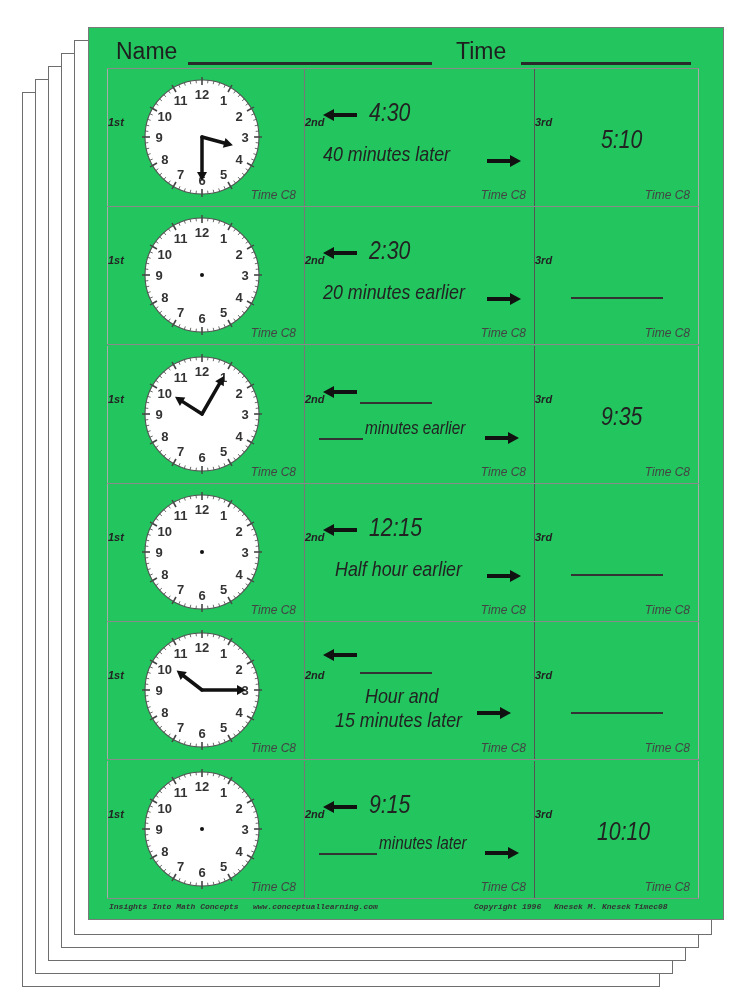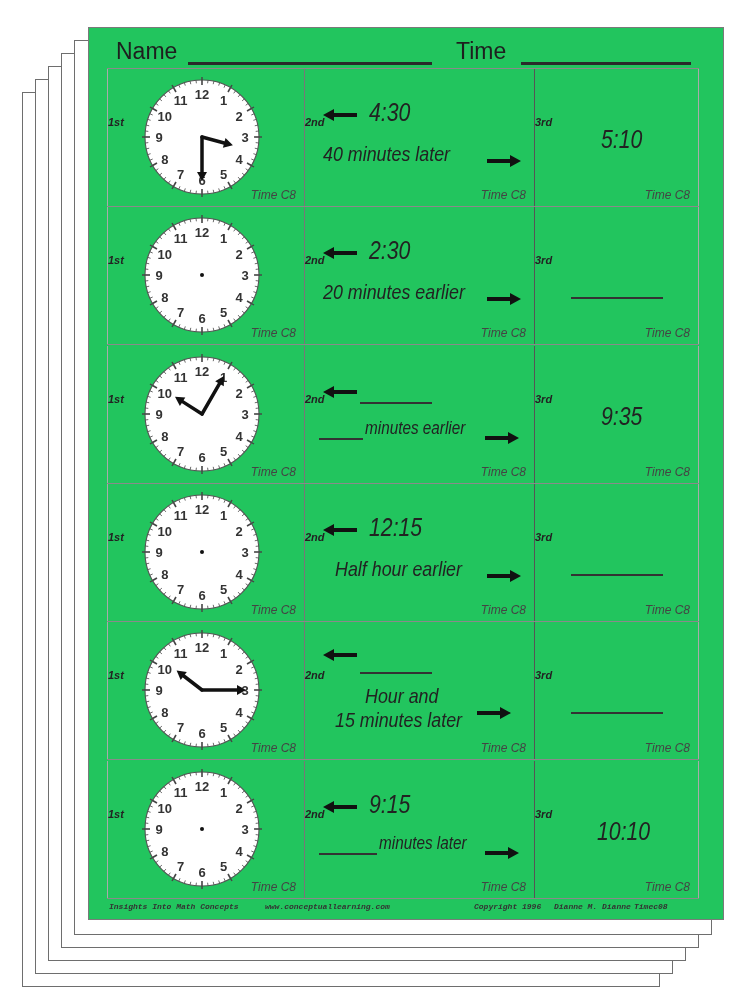--- a/index.html
+++ b/index.html
@@ -718,18 +718,18 @@
         <div class="cell c3">
           <span class="tag">3rd</span>
           <span class="bigtime" style="left:62px;top:56px;">10:10</span>
           <span class="foot">Time C8</span>
         </div>
       </div>
     </div>
 
   <div class="footer">
     <span style="left:0;">Insights Into Math Concepts</span>
-    <span style="left:156px;">www.conceptuallearning.com</span>
+    <span style="left:144px;">www.conceptuallearning.com</span>
     <span style="left:365px;">Copyright 1996</span>
-    <span style="left:445px;">Dianne M. Dianne</span>
+    <span style="left:445px;">Knesek M. Knesek</span>
     <span style="left:525px;">Timec08</span>
   </div>
 </div>
 
 </body></html>

